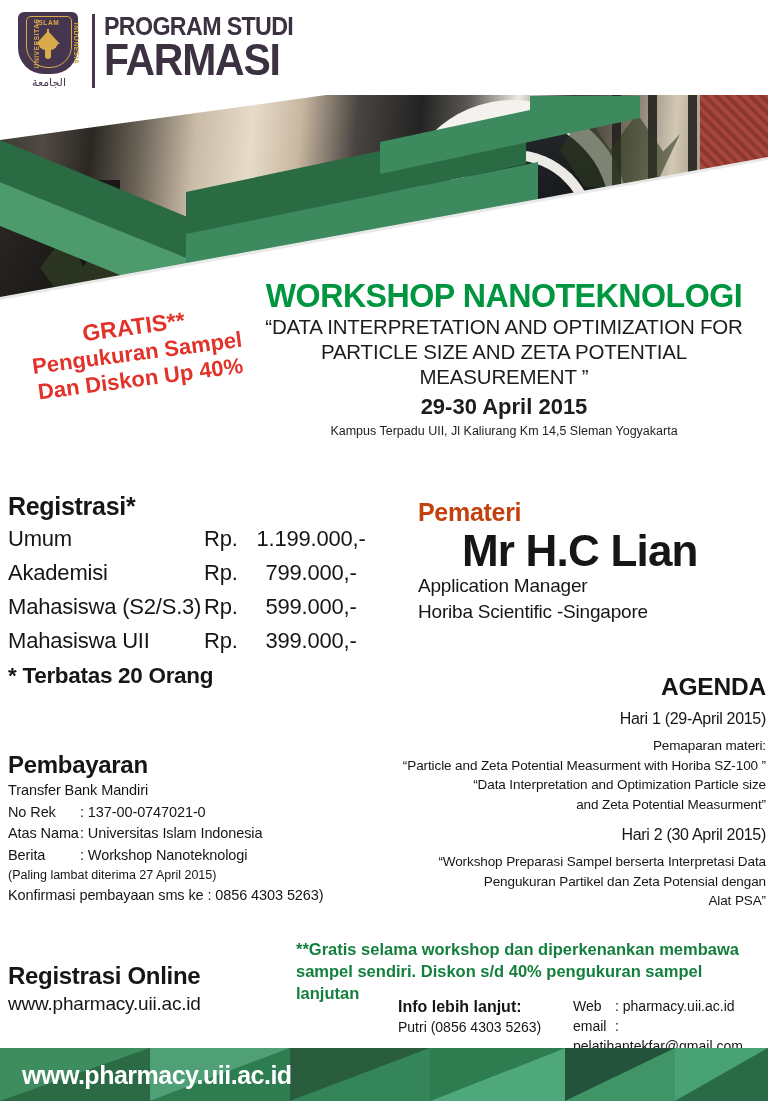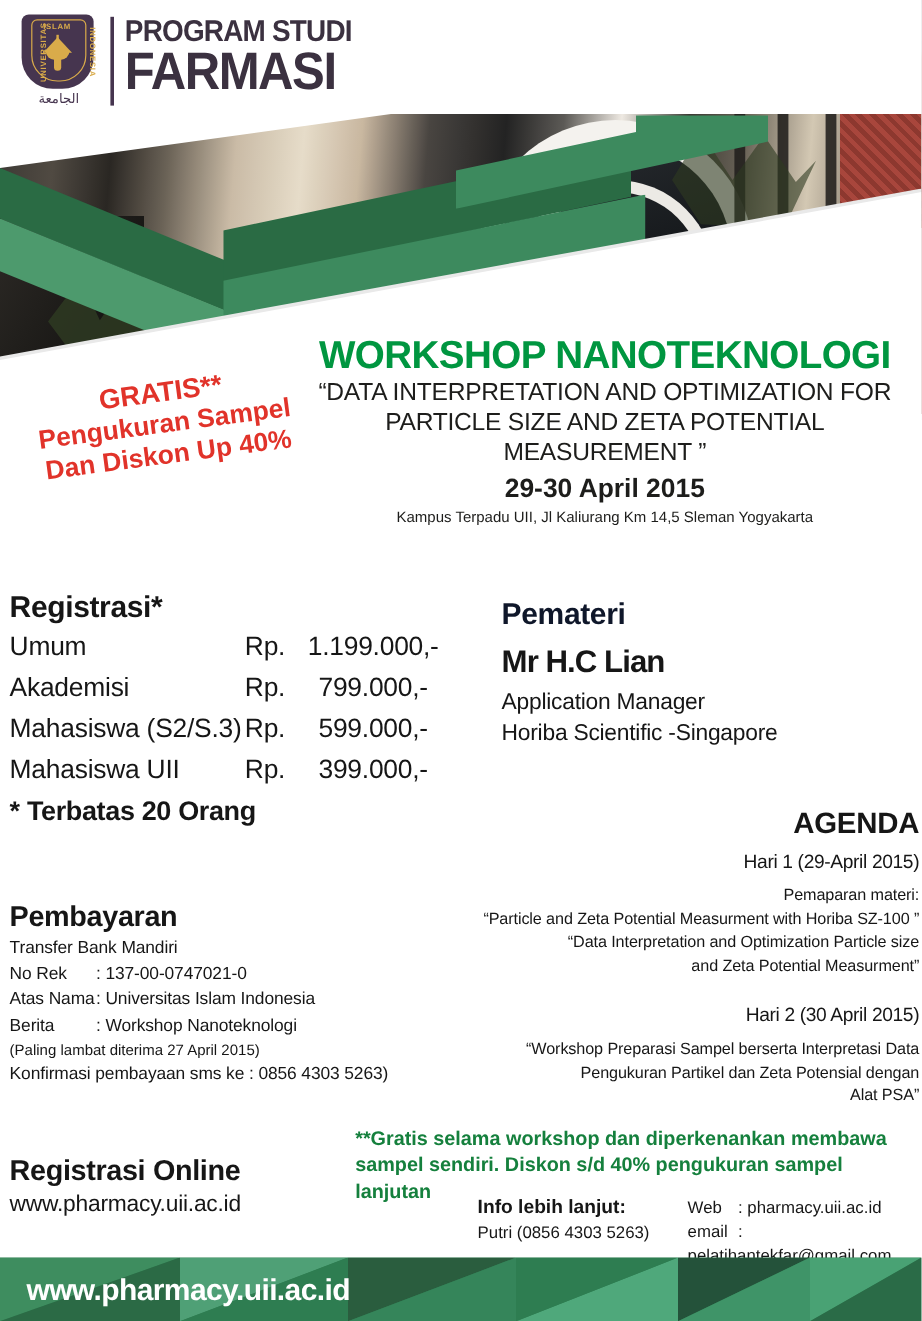--- a/index.html
+++ b/index.html
@@ -147,24 +147,24 @@
 
   
   .online{position:absolute;left:8px;top:960px;width:330px;z-index:20;}
   .online-h{font-size:24px;font-weight:bold;color:#161616;line-height:31px;letter-spacing:-0.3px;
     font-family:"Liberation Sans Narrow","Liberation Sans",sans-serif;}
   .online-u{font-size:19px;color:#161616;line-height:26px;letter-spacing:-0.2px;
     font-family:"Liberation Sans Narrow","Liberation Sans",sans-serif;}
 
   
   .spk{position:absolute;left:418px;top:495px;width:350px;z-index:20;}
-  .spk-h{font-size:25px;font-weight:bold;color:#0f172a;line-height:34px;letter-spacing:-0.3px;
-    font-family:"Liberation Sans Narrow","Liberation Sans",sans-serif;}
-  .spk-name{font-size:26px;font-weight:bold;color:#161616;line-height:44px;letter-spacing:-0.8px;
-    font-family:"Liberation Sans Narrow","Liberation Sans",sans-serif;}
+  .spk-h{font-size:25px;font-weight:bold;color:#c2410c;line-height:34px;letter-spacing:-0.3px;
+    font-family:"Liberation Sans Narrow","Liberation Sans",sans-serif;}
+  .spk-name{font-size:44px;font-weight:bold;color:#161616;line-height:44px;letter-spacing:-0.8px;
+    font-family:"Liberation Sans Narrow","Liberation Sans",sans-serif;margin-left:44px;}
   .spk-role{font-size:19px;color:#161616;line-height:26px;letter-spacing:-0.2px;
     font-family:"Liberation Sans Narrow","Liberation Sans",sans-serif;}
 
   
   .agenda{position:absolute;left:380px;top:672px;width:388px;text-align:right;z-index:20;padding-right:2px;box-sizing:border-box;}
   .ag-h{font-size:24.5px;font-weight:bold;color:#161616;line-height:30px;letter-spacing:-0.2px;
     font-family:"Liberation Sans Narrow","Liberation Sans",sans-serif;}
   .ag-day{font-size:16px;color:#161616;line-height:34px;letter-spacing:-0.3px;
     font-family:"Liberation Sans Narrow","Liberation Sans",sans-serif;}
   .ag-line{font-size:13.5px;color:#161616;line-height:19.5px;letter-spacing:-0.1px;
@@ -322,21 +322,21 @@
     <div class="spk-role">Horiba Scientific -Singapore</div>
   </div>
 
   <div class="agenda">
     <div class="ag-h">AGENDA</div>
     <div class="ag-day">Hari 1 (29-April 2015)</div>
     <div class="ag-line">Pemaparan materi:</div>
     <div class="ag-line">“Particle and Zeta Potential Measurment with Horiba SZ-100  ”</div>
     <div class="ag-line">“Data Interpretation and Optimization  Particle size</div>
     <div class="ag-line">and  Zeta Potential Measurment”</div>
-    <div class="ag-day" style="margin-top:16px;">Hari 2 (30 April 2015)</div>
+    <div class="ag-day" style="margin-top:4px;">Hari 2 (30 April 2015)</div>
     <div class="ag-line">“Workshop Preparasi Sampel berserta Interpretasi Data</div>
     <div class="ag-line">Pengukuran Partikel  dan Zeta Potensial dengan</div>
     <div class="ag-line">Alat PSA”</div>
   </div>
 
   <div class="note">
     <div>**Gratis selama workshop dan diperkenankan membawa</div>
     <div>sampel sendiri. Diskon s/d 40% pengukuran sampel lanjutan</div>
   </div>
 

